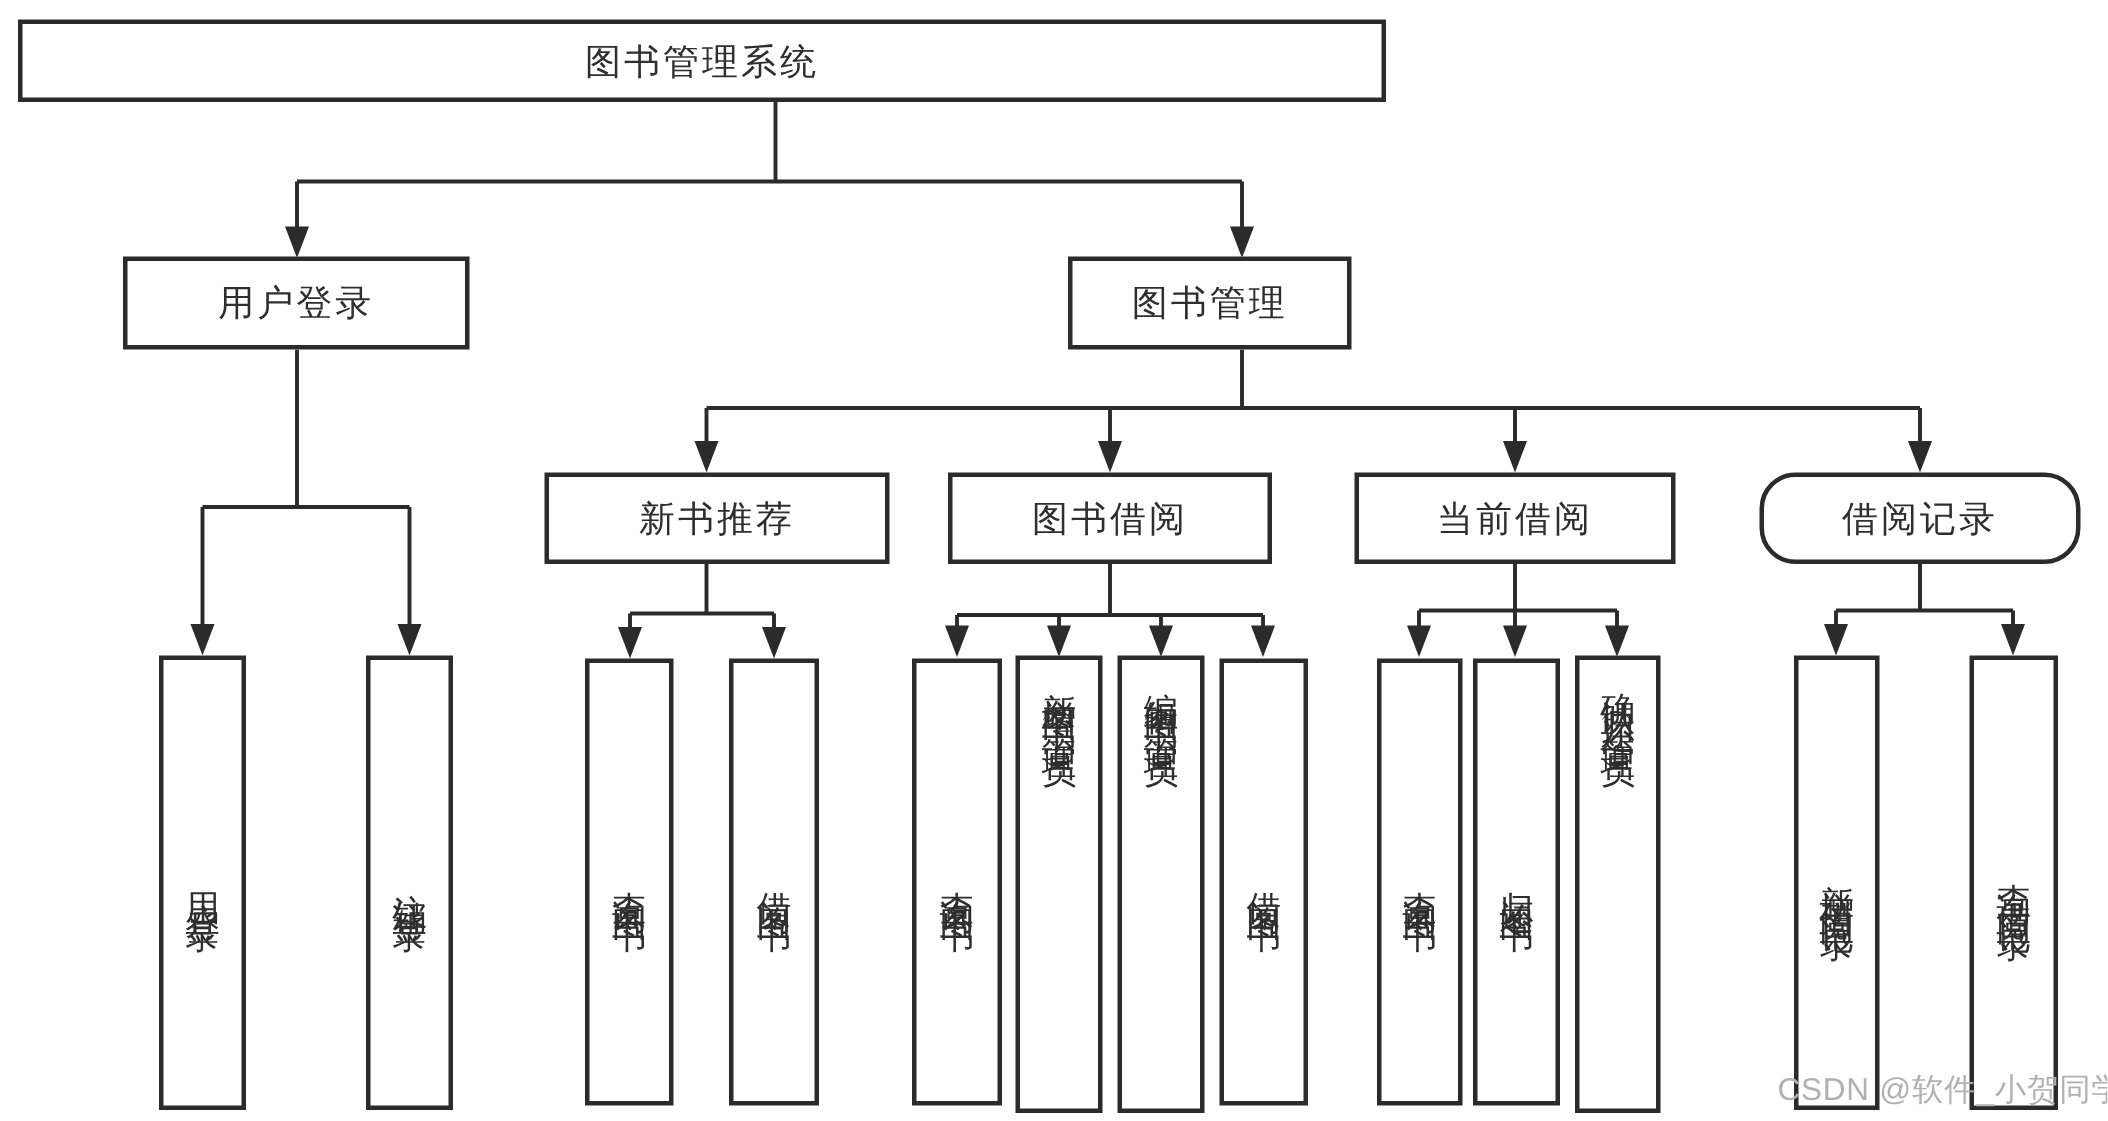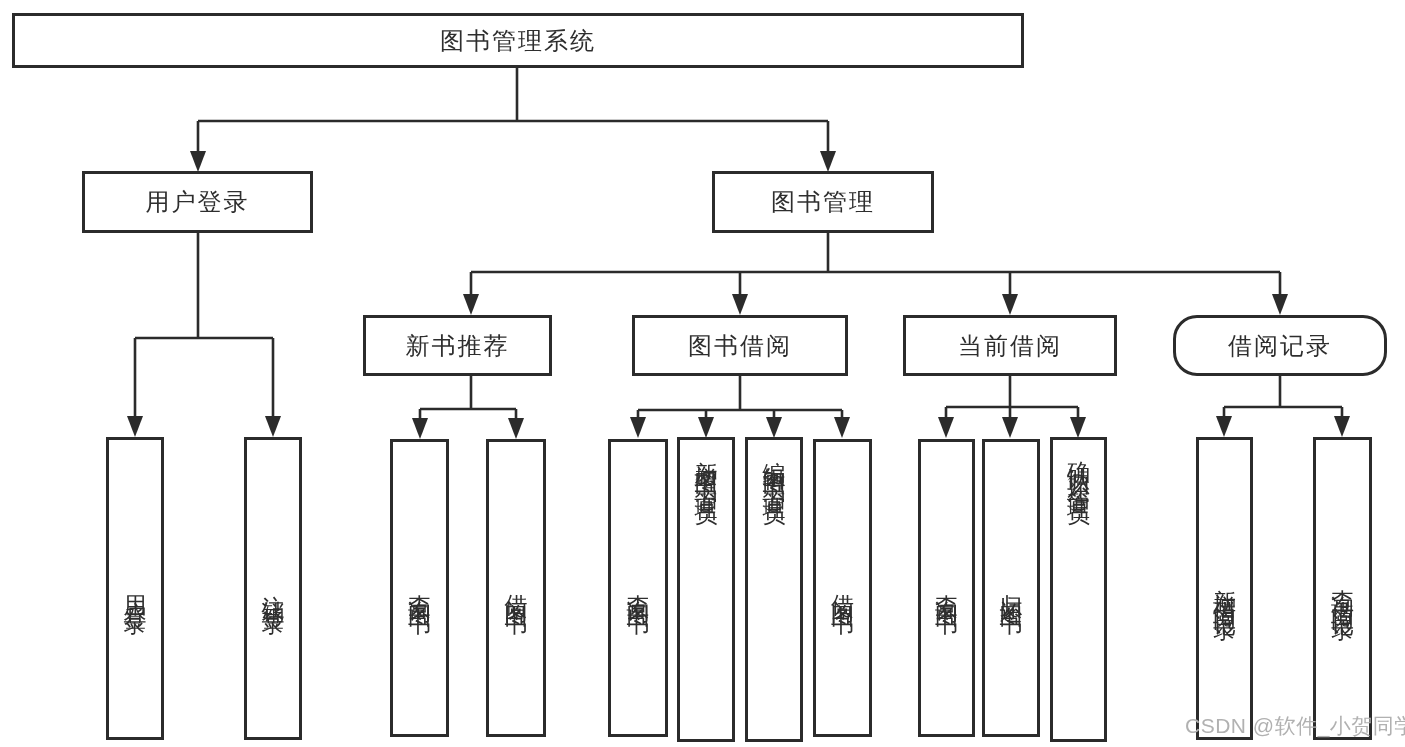--- a/index.html
+++ b/index.html
@@ -111,26 +111,26 @@
       <polygon points="1002,417 1018,417 1010,438"></polygon>
       <polygon points="1070,417 1086,417 1078,438"></polygon>
     </g>
     <g class="conn">
       <path d="M1280,376 V407 M1224,407 H1342 M1224,407 V417 M1342,407 V417"></path>
       <polygon points="1216,416 1232,416 1224,437"></polygon>
       <polygon points="1334,416 1350,416 1342,437"></polygon>
     </g>
   </svg>
 
-  <div class="box hbox" style="left:12px;top:13px;width:1012px;height:55px;">图书管理系统</div>
+  <div class="box hbox" style="left:12px;top:13px;width:912px;height:55px;">图书管理系统</div>
 
   <div class="box hbox" style="left:82px;top:171px;width:231px;height:62px;">用户登录</div>
-  <div class="box hbox" style="left:712px;top:171px;width:222px;height:62px;">图书管理</div>
+  <div class="box hbox" style="left:712px;top:171px;width:189px;height:62px;">图书管理</div>
 
-  <div class="box hbox" style="left:363px;top:315px;width:189px;height:61px;">新书推荐</div>
+  <div class="box hbox" style="left:363px;top:315px;width:230px;height:61px;">新书推荐</div>
   <div class="box hbox" style="left:632px;top:315px;width:216px;height:61px;">图书借阅</div>
   <div class="box hbox" style="left:903px;top:315px;width:214px;height:61px;">当前借阅</div>
   <div class="box hbox" style="left:1173px;top:315px;width:214px;height:61px;border-radius:24px;">借阅记录</div>
 
   <div class="box vbox" style="left:106px;top:437px;width:58px;height:303px;">用户登录</div>
   <div class="box vbox" style="left:244px;top:437px;width:58px;height:303px;">注销登录</div>
 
   <div class="box vbox" style="left:390px;top:439px;width:59px;height:298px;">查询图书</div>
   <div class="box vbox" style="left:486px;top:439px;width:60px;height:298px;">借阅图书</div>
 

